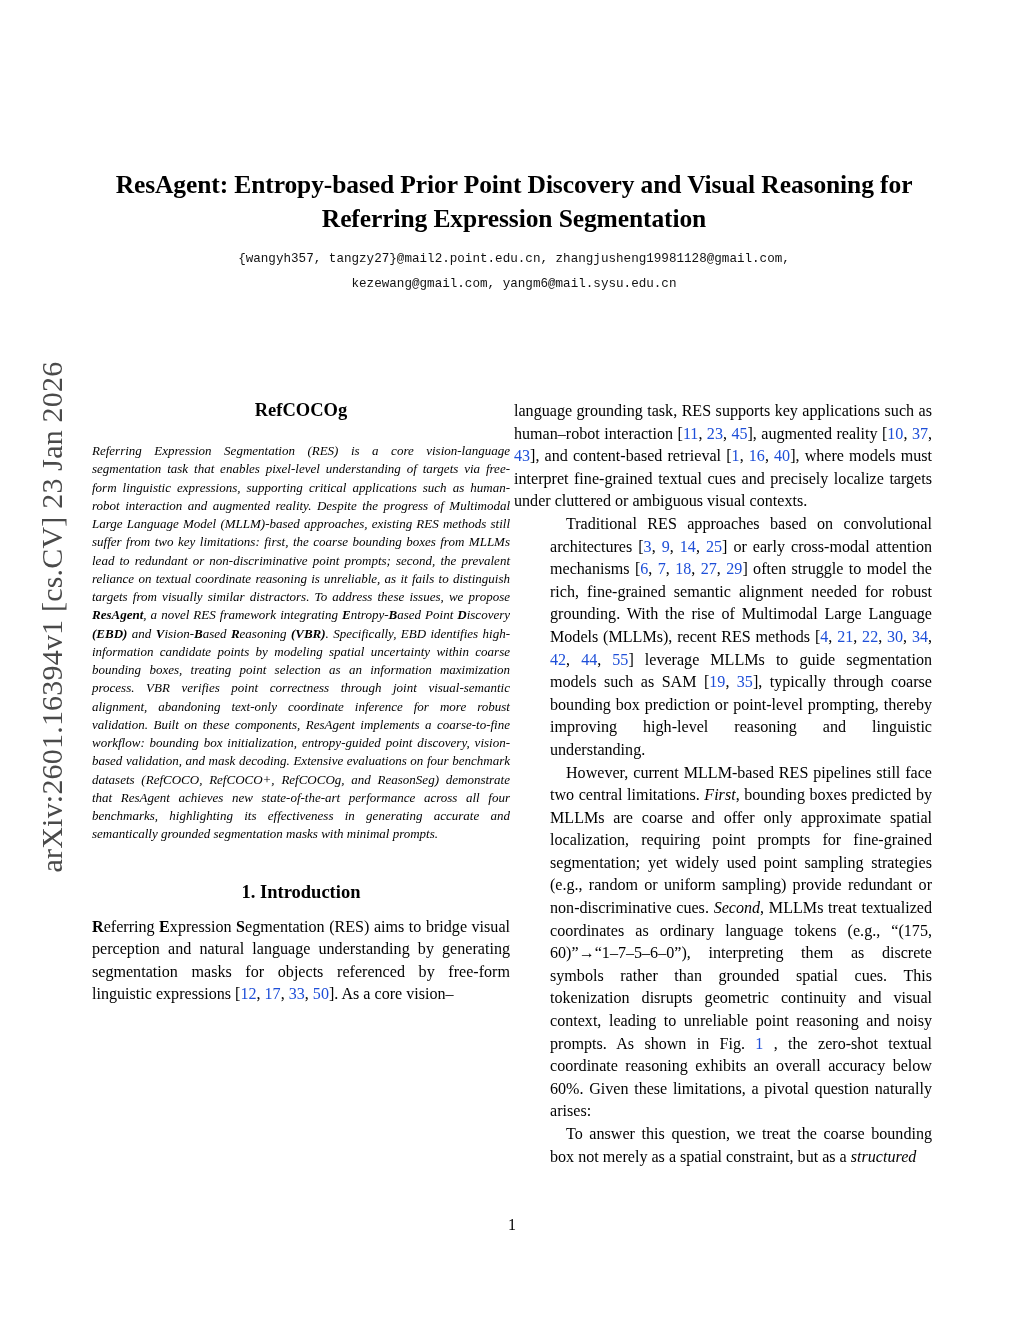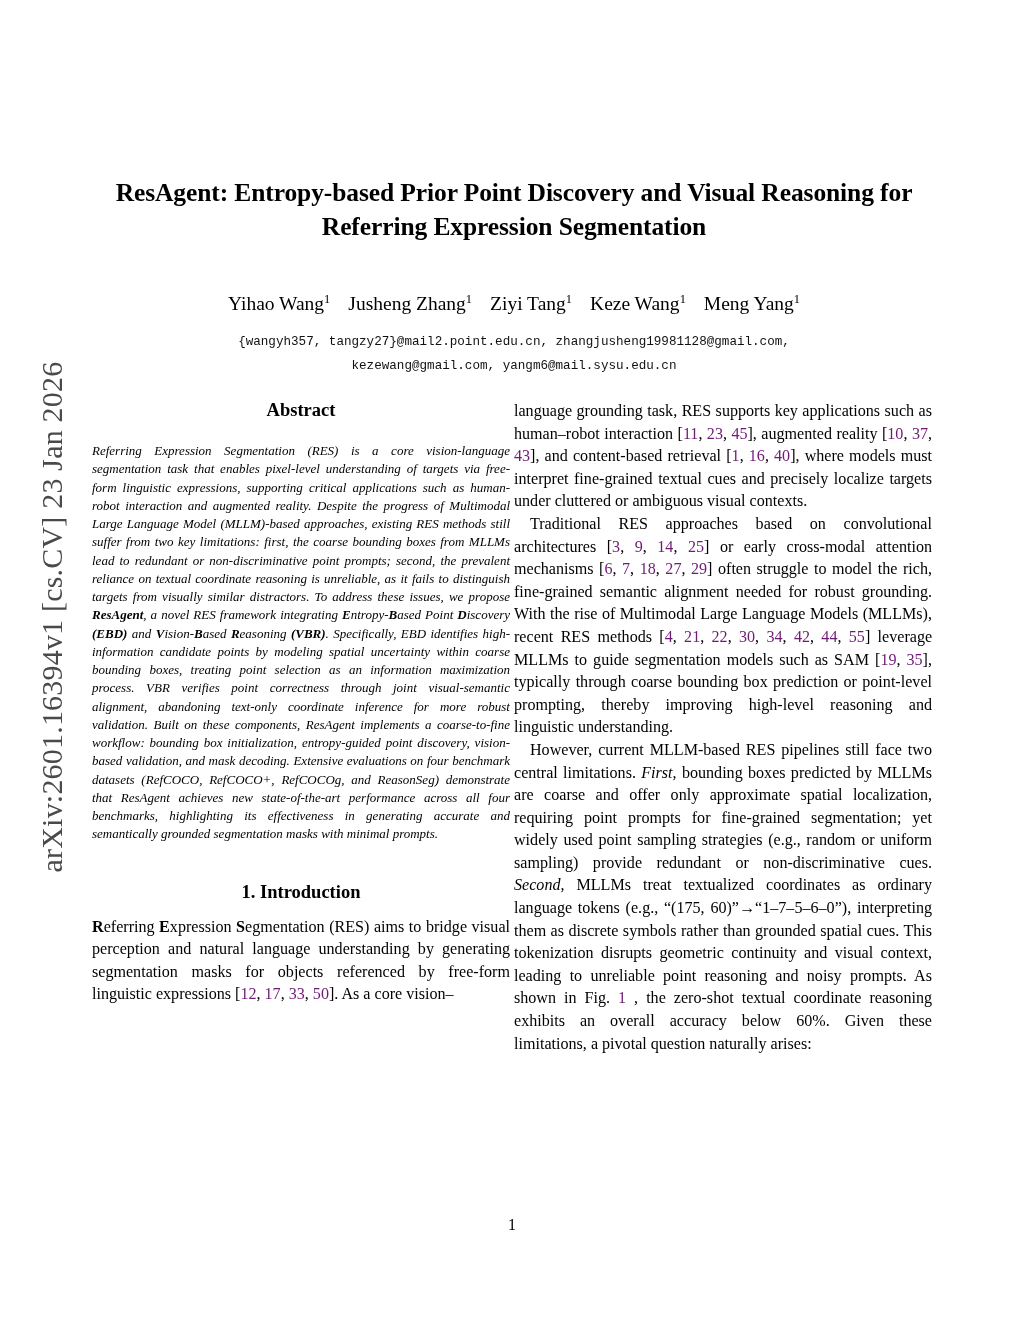--- a/index.html
+++ b/index.html
@@ -41,21 +41,21 @@
     left: 88px;
     top: 160px;
     width: 852px;
     text-align: center;
   }
   .paper-title {
     font-size: 25.5px;
     font-weight: bold;
     line-height: 1.34;
     letter-spacing: -0.1px;
-    margin: 16px;
+    margin: 8px;
   }
   .authors {
     margin-top: 46px;
     font-size: 19.5px;
     line-height: 1.45;
   }
   .authors .au {
     white-space: nowrap;
     margin: 0 9px;
   }
@@ -116,24 +116,24 @@
   }
 
   p.body {
     font-size: 16.1px;
     line-height: 1.404;
     text-align: justify;
     text-justify: inter-word;
     margin: 0;
     hyphens: manual;
   }
-  p.body + p.body { text-indent: 16px; }
+  p.body + p.body { text-indent: 16px; margin-left: 36px; }
   p.noindent { text-indent: 0 !important; }
 
-  .cite { color: #701a75; }
+  .cite { color: #1d4ed8; }
   .ital { font-style: italic; }
   .bld  { font-weight: bold; }
 
   .quote-block {
     font-style: italic;
     font-size: 16.1px;
     line-height: 1.404;
     text-align: justify;
     text-justify: inter-word;
     margin: 13px 0 13px 0;
@@ -152,39 +152,39 @@
 </style>
 </head>
 <body>
 
 <div class="page">
 
   <div class="arxiv-stamp">arXiv:2601.16394v1  [cs.CV]  23 Jan 2026</div>
 
   <div class="header">
     <h1 class="paper-title">ResAgent: Entropy-based Prior Point Discovery and Visual Reasoning for Referring Expression Segmentation</h1>
-    <div class="authors"><span class="au">Yihao Wang<sup>1</sup></span><span class="au">Jusheng Zhang<sup>1</sup></span><span class="au">Ziyi Tang<sup>1</sup></span><span class="au">Keze Wang<sup>1</sup></span><span class="au">Meng Yang<sup>1</sup></span></div>
     <div class="emails">
         <div>{wangyh357, tangzy27}@mail2.point.edu.cn, zhangjusheng19981128@gmail.com,</div>
         <div>kezewang@gmail.com, yangm6@mail.sysu.edu.cn</div>
       </div>
   </div>
 
   <div class="columns">
 
     <div class="col col-left">
-      <div class="abstract-head">Abstract</div>
+      <div class="abstract-head">RefCOCOg</div>
       <p class="abstract-body">Referring Expression Segmentation (RES) is a core vision-language segmentation task that enables pixel-level understanding of targets via free-form linguistic expressions, supporting critical applications such as human-robot interaction and augmented reality. Despite the progress of Multimodal Large Language Model (MLLM)-based approaches, existing RES methods still suffer from two key limitations: first, the coarse bounding boxes from MLLMs lead to redundant or non-discriminative point prompts; second, the prevalent reliance on textual coordinate reasoning is unreliable, as it fails to distinguish targets from visually similar distractors. To address these issues, we propose <span class="bld">ResAgent</span>, a novel RES framework integrating <span class="bld">E</span>ntropy-<span class="bld">B</span>ased Point <span class="bld">D</span>iscovery <span class="bld">(EBD)</span> and <span class="bld">V</span>ision-<span class="bld">B</span>ased <span class="bld">R</span>easoning <span class="bld">(VBR)</span>. Specifically, EBD identifies high-information candidate points by modeling spatial uncertainty within coarse bounding boxes, treating point selection as an information maximization process. VBR verifies point correctness through joint visual-semantic alignment, abandoning text-only coordinate inference for more robust validation. Built on these components, ResAgent implements a coarse-to-fine workflow: bounding box initialization, entropy-guided point discovery, vision-based validation, and mask decoding. Extensive evaluations on four benchmark datasets (RefCOCO, RefCOCO+, RefCOCOg, and ReasonSeg) demonstrate that ResAgent achieves new state-of-the-art performance across all four benchmarks, highlighting its effectiveness in generating accurate and semantically grounded segmentation masks with minimal prompts.</p>
 
       <div class="section-head">1. Introduction</div>
       <p class="body noindent"><span class="bld">R</span>eferring <span class="bld">E</span>xpression <span class="bld">S</span>egmentation (RES) aims to bridge visual perception and natural language understanding by generating segmentation masks for objects referenced by free-form linguistic expressions [<span class="cite">12</span>, <span class="cite">17</span>, <span class="cite">33</span>, <span class="cite">50</span>]. As a core vision–</p>
     </div>
 
     <div class="col col-right">
       <p class="body noindent">language grounding task, RES supports key applications such as human–robot interaction [<span class="cite">11</span>, <span class="cite">23</span>, <span class="cite">45</span>], augmented reality [<span class="cite">10</span>, <span class="cite">37</span>, <span class="cite">43</span>], and content-based retrieval [<span class="cite">1</span>, <span class="cite">16</span>, <span class="cite">40</span>], where models must interpret fine-grained textual cues and precisely localize targets under cluttered or ambiguous visual contexts.</p>
       <p class="body">Traditional RES approaches based on convolutional architectures [<span class="cite">3</span>, <span class="cite">9</span>, <span class="cite">14</span>, <span class="cite">25</span>] or early cross-modal attention mechanisms [<span class="cite">6</span>, <span class="cite">7</span>, <span class="cite">18</span>, <span class="cite">27</span>, <span class="cite">29</span>] often struggle to model the rich, fine-grained semantic alignment needed for robust grounding. With the rise of Multimodal Large Language Models (MLLMs), recent RES methods [<span class="cite">4</span>, <span class="cite">21</span>, <span class="cite">22</span>, <span class="cite">30</span>, <span class="cite">34</span>, <span class="cite">42</span>, <span class="cite">44</span>, <span class="cite">55</span>] leverage MLLMs to guide segmentation models such as SAM [<span class="cite">19</span>, <span class="cite">35</span>], typically through coarse bounding box prediction or point-level prompting, thereby improving high-level reasoning and linguistic understanding.</p>
       <p class="body">However, current MLLM-based RES pipelines still face two central limitations. <span class="ital">First</span>, bounding boxes predicted by MLLMs are coarse and offer only approximate spatial localization, requiring point prompts for fine-grained segmentation; yet widely used point sampling strategies (e.g., random or uniform sampling) provide redundant or non-discriminative cues. <span class="ital">Second</span>, MLLMs treat textualized coordinates as ordinary language tokens (e.g., “(175, 60)”→“1–7–5–6–0”), interpreting them as discrete symbols rather than grounded spatial cues. This tokenization disrupts geometric continuity and visual context, leading to unreliable point reasoning and noisy prompts. As shown in Fig. <span class="cite">1</span> , the zero-shot textual coordinate reasoning exhibits an overall accuracy below 60%. Given these limitations, a pivotal question naturally arises:</p>
+      <p class="body">To answer this question, we treat the coarse bounding box not merely as a spatial constraint, but as a <span class="ital">structured</span></p>
     </div>
 
   </div>
 
   <div class="page-number">1</div>
 </div>
 
 </body></html>

